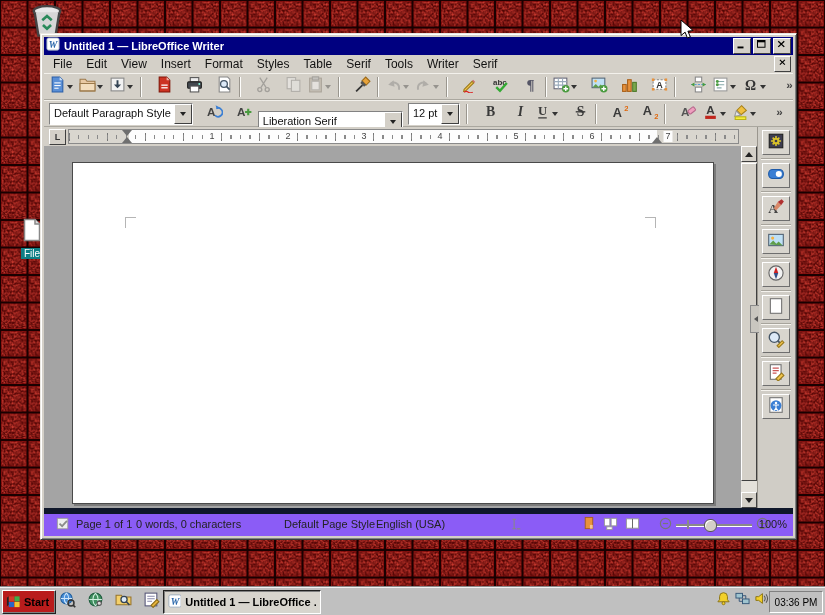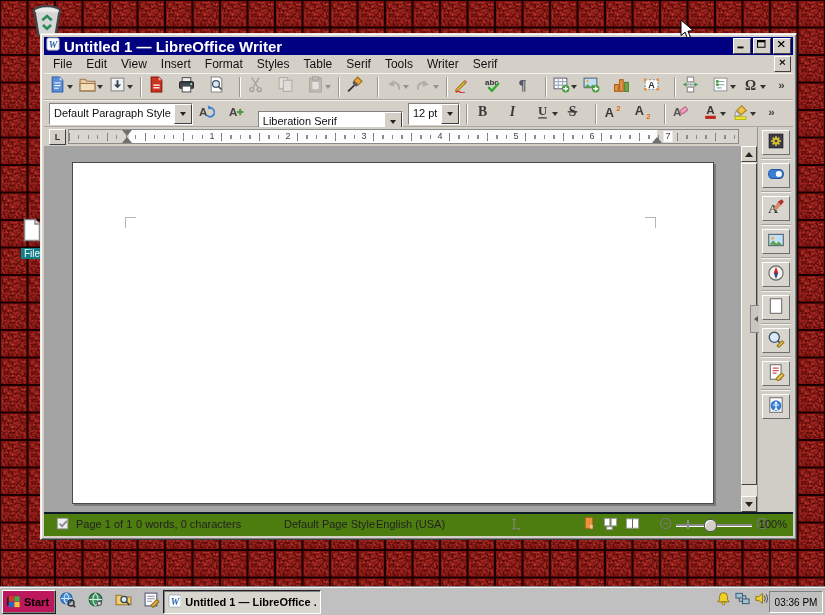--- a/index.html
+++ b/index.html
@@ -14,32 +14,32 @@
   .desk-label{margin-top:2px;font-size:10px;color:#fff;background:#0e7f85;padding:0 3px;}
 
   
   #win{position:absolute;left:40px;top:33px;width:757px;height:507px;z-index:5;
     background:#d4d0c8;box-sizing:border-box;padding:3px;
     border-top:1px solid #e9e6e0;border-left:1px solid #e9e6e0;
     border-right:1px solid #3c3c3c;border-bottom:1px solid #3c3c3c;
     box-shadow:inset 1px 1px 0 #fff,inset -1px -1px 0 #828282;
     display:flex;flex-direction:column;}
   #titlebar{height:18px;background:#000080;display:flex;align-items:center;padding:0 2px;flex:0 0 auto;}
-  #title-text{color:#fff;font-size:15px;font-weight:bold;margin-left:4px;flex:1;
+  #title-text{color:#fff;font-size:11px;font-weight:bold;margin-left:4px;flex:1;
     white-space:nowrap;overflow:hidden;}
   .ctl-btn{width:16px;height:14px;background:#d4d0c8;margin-left:2px;display:flex;align-items:center;justify-content:center;
     border-top:1px solid #fff;border-left:1px solid #fff;border-right:1px solid #404040;border-bottom:1px solid #404040;}
   #menubar{height:18px;display:flex;align-items:center;font-size:12px;color:#111;padding:0 2px;flex:0 0 auto;}
   .menu-item{padding:1px 7px;cursor:default;}
   #menu-close{margin-left:auto;width:15px;height:14px;display:flex;align-items:center;justify-content:center;
     border-top:1px solid #fff;border-left:1px solid #fff;border-right:1px solid #404040;border-bottom:1px solid #404040;background:#d4d0c8;}
 
   .toolbar{display:flex;align-items:center;padding:1px 3px;gap:1px;flex:0 0 auto;
     border-top:1px solid #f3f1ec;border-bottom:1px solid #aaa79f;height:27px;box-sizing:border-box;}
-  .tbtn{height:24px;min-width:25px;display:flex;align-items:center;justify-content:flex-start;
+  .tbtn{height:24px;min-width:25px;display:flex;align-items:center;justify-content:flex-end;
     border:1px solid transparent;background:transparent;padding:0 1px;text-decoration:underline;}
   .tbtn.disabled{opacity:.38;filter:grayscale(70%);}
   .dd{width:8px;height:100%;display:flex;align-items:center;justify-content:center;}
   .dd::after{content:"";border:3px solid transparent;border-top:4px solid #333;margin-top:4px;}
   .tsep{width:0;height:20px;border-left:1px solid #9a968e;border-right:1px solid #fdfdfb;margin:0 3px;}
   .tspacer{flex:1;}
   .combo{height:20px;display:flex;align-items:stretch;margin:0 2px;
     border-top:1px solid #828282;border-left:1px solid #828282;border-bottom:1px solid #fff;border-right:1px solid #fff;background:#fff;}
   .combo .val{flex:1;font-size:11px;color:#111;padding:3px 3px 0 4px;white-space:nowrap;overflow:hidden;}
   .combo .cbtn{width:16px;background:#d4d0c8;display:flex;align-items:center;justify-content:center;
@@ -87,36 +87,36 @@
     display:flex;flex-direction:column;align-items:center;padding-top:3px;box-sizing:border-box;flex:0 0 auto;}
   .side-btn{width:28px;height:25px;display:flex;align-items:center;justify-content:center;background:#d8d5ce;
     border-top:1px solid #fff;border-left:1px solid #fff;border-right:1px solid #6e6e6e;border-bottom:1px solid #6e6e6e;box-sizing:border-box;}
   .side-sep{width:30px;height:0;border-top:1px solid #a7a49c;border-bottom:1px solid #f5f3ee;margin:3px 0;}
   #side-handle{position:absolute;left:-8px;top:178px;width:8px;height:26px;background:#c9c6bf;
     border:1px solid #8a8a8a;border-right:none;display:flex;align-items:center;justify-content:center;}
   #side-handle::after{content:"";border:3px solid transparent;border-right:4px solid #555;margin-right:1px;}
 
   
   #statusbar{height:22px;position:relative;flex:0 0 auto;font-size:11px;color:#222;
-    border-top:2px solid #0f172a;background:#4d7c0f;}
+    border-top:6px solid #0f172a;background:#8b5cf6;}
   .sfield{position:absolute;top:4px;white-space:nowrap;}
   #layout-btns{position:absolute;left:534px;top:2px;display:flex;gap:2px;}
   .lay-btn{width:20px;height:17px;display:flex;align-items:center;justify-content:center;}
   #zoom-track{position:absolute;left:632px;top:10px;width:76px;height:2px;background:#8a8a8a;border-bottom:1px solid #fff;}
   #zoom-notch{position:absolute;left:643px;top:6px;width:2px;height:9px;background:#8a8a8a;}
   #zoom-handle{position:absolute;left:660px;top:5px;width:11px;height:11px;border-radius:6px;background:#d4d0c8;
     border:1px solid #555;box-shadow:inset 1px 1px 0 #fff;}
   .zbtn{position:absolute;top:3px;}
   #zoom-pct{position:absolute;right:6px;top:4px;}
 
   
   #taskbar{position:absolute;left:0;bottom:0;width:825px;height:27px;background:#c0c0c0;z-index:50;
     border-top:1px solid #f2f2f2;box-shadow:0 -1px 0 #8a8a8a;}
   #start-btn{position:absolute;left:2px;top:2px;height:22px;padding:0 6px 0 3px;display:flex;align-items:center;gap:3px;
-    background:#be185d;border-top:1px solid #fff;border-left:1px solid #fff;border-right:1px solid #202020;border-bottom:1px solid #202020;
+    background:#b91c1c;border-top:1px solid #fff;border-left:1px solid #fff;border-right:1px solid #202020;border-bottom:1px solid #202020;
     box-shadow:inset -1px -1px 0 #808080;font-weight:bold;font-size:11px;color:#000;}
   #quick-launch{position:absolute;left:56px;top:3px;display:flex;gap:6px;align-items:center;}
   .ql-btn{width:22px;height:20px;display:flex;align-items:center;justify-content:center;}
   #task-btn{position:absolute;left:163px;top:2px;width:148px;height:22px;display:flex;align-items:center;gap:4px;padding:0 4px;
     background:#d8d5ce;border-top:1px solid #202020;border-left:1px solid #202020;border-right:1px solid #fff;border-bottom:1px solid #fff;
     box-shadow:inset 1px 1px 0 #808080;font-weight:bold;font-size:11px;color:#000;}
   #task-btn span{white-space:nowrap;overflow:hidden;}
   #tray{position:absolute;right:56px;top:3px;display:flex;gap:4px;align-items:center;}
   #clock{position:absolute;right:2px;top:3px;width:52px;height:20px;display:flex;align-items:center;justify-content:center;
     font-size:10px;color:#000;background:#c0c0c0;

